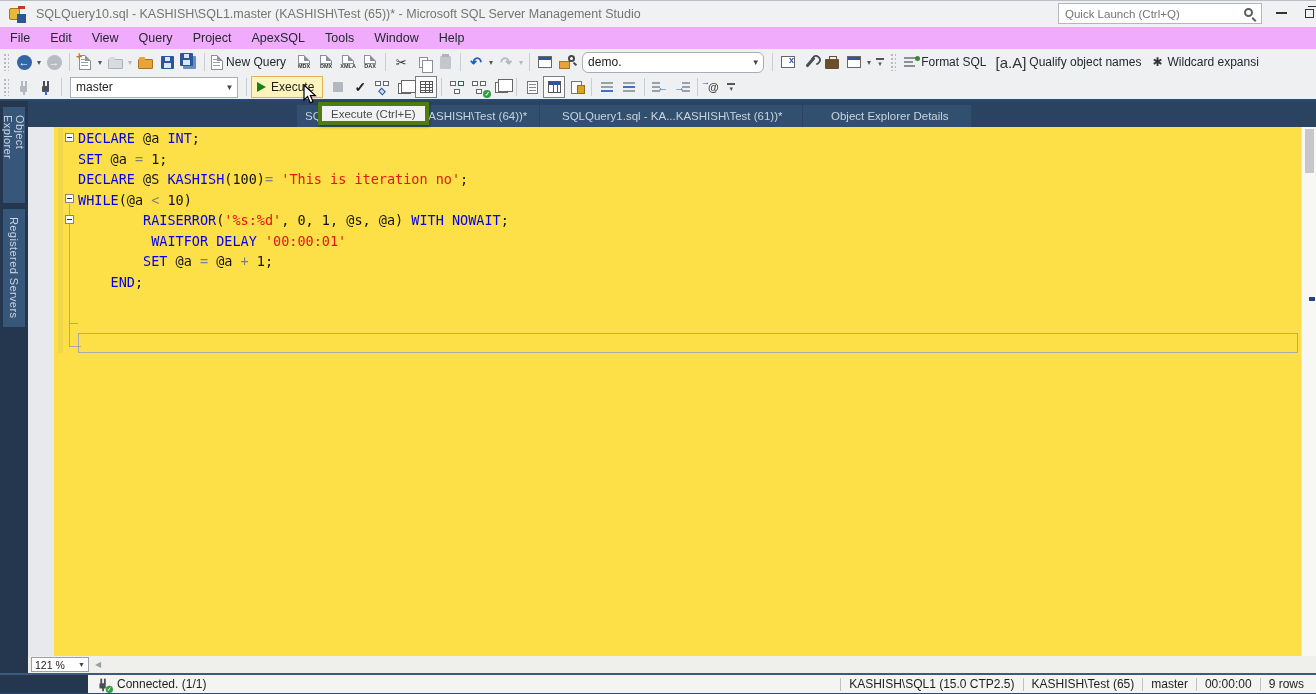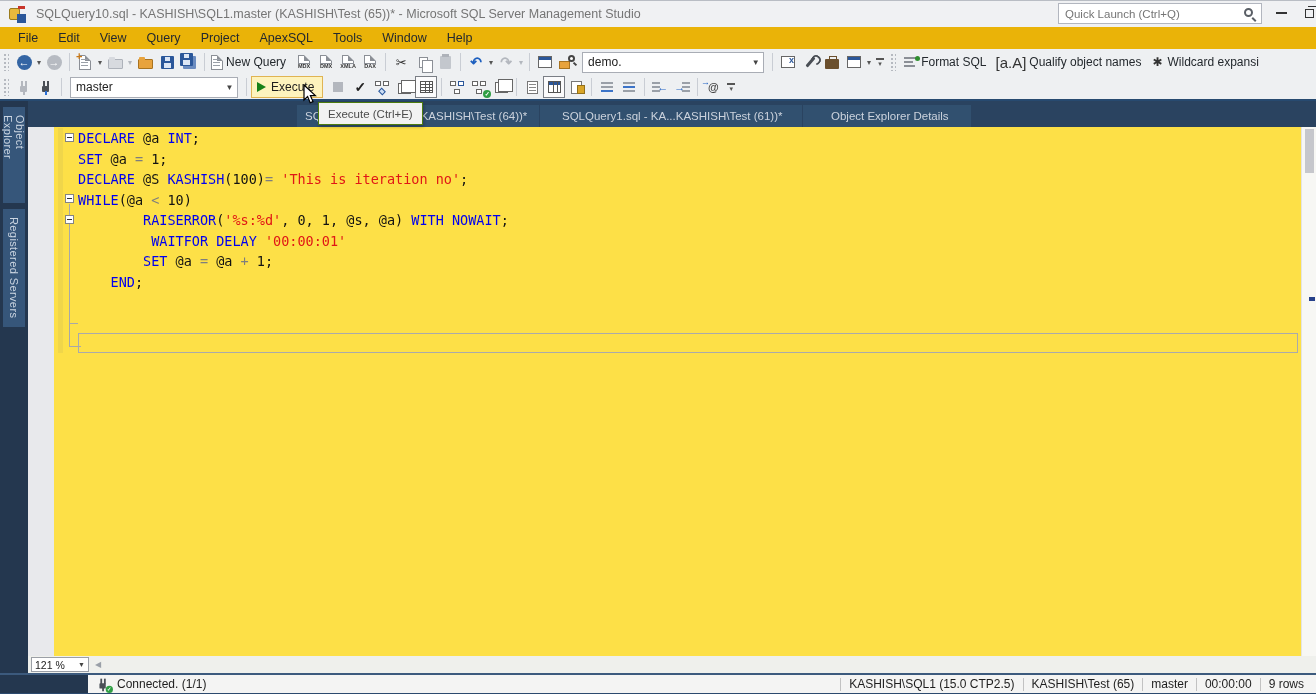--- a/index.html
+++ b/index.html
@@ -20,21 +20,21 @@
   .ql-input { flex:1; border:none; outline:none; font-family:"Liberation Sans",sans-serif; font-size:11.5px; color:#444; padding:0 4px 0 6px; background:transparent; }
   .winbtn { position:absolute; top:0; height:24px; display:flex; align-items:center; justify-content:center; color:#333; }
   .minimize { right:18px; width:34px; }
   .minimize .bar { width:11px; height:2px; background:#333; }
   .restore { right:-8px; width:30px; }
   .restore .sq { width:9px; height:9px; border:1px solid #333; position:relative; background:#f0f1f3; }
   .restore .sq::before { content:""; position:absolute; left:2px; top:-4px; width:9px; height:9px; border:1px solid #333; border-bottom:none; border-left:none; }
   .mag { width:9px; height:9px; border:2px solid #5a5f66; border-radius:50%; position:relative; margin:0 8px 2px 4px; }
   .mag::after { content:""; position:absolute; width:2px; height:5px; background:#5a5f66; left:7px; top:7px; transform:rotate(-45deg); }
   
-  .menubar { position:absolute; top:26px; left:0; right:0; height:22px; display:flex; align-items:center; padding-left:8px; background:#eab308; }
+  .menubar { position:absolute; top:26px; left:0; right:0; height:22px; display:flex; align-items:center; padding-left:0; background:#f0abfc; }
   .menu-item { font-size:12.5px; color:#24292e; padding:3px 10px; cursor:default; }
   
   .tb { position:absolute; left:0; right:0; display:flex; align-items:center; background:#eef0f2; }
   .tb1 { top:48px; height:26px; }
   .tb2 { top:74px; height:26px; border-bottom:2px solid #274a70; }
   .grip { width:6px; height:18px; margin:0 4px 0 3px; background-image:radial-gradient(#b5b9c0 1px, transparent 1.1px); background-size:4px 4px; }
   .sep { width:1px; height:18px; background:#c9cdd4; margin:0 4px; }
   .tbtn { height:22px; min-width:22px; display:flex; align-items:center; justify-content:center; padding:0 2px; }
   .tlabel { font-size:12px; color:#24292e; padding:0 5px 0 3px; white-space:nowrap; }
   .caret { font-size:8px; color:#555; padding:0 2px; }
@@ -131,21 +131,21 @@
   
   .tabstrip { position:absolute; top:100px; left:0; right:0; height:26px; background:#2a4360; }
   .tab { position:absolute; bottom:0; height:22px; display:flex; align-items:center; font-size:11.5px; white-space:nowrap; overflow:hidden; }
   .tab.active { background:#efe4a9; color:#1e1e1e; }
   .tab.inactive { background:#31506f; color:#ccd3dd; }
   .tab .pin { width:3px; height:9px; background:#3f3f3f; position:relative; margin:0 9px 0 8px; }
   .tab .pin::before { content:""; position:absolute; left:-2px; top:0; width:7px; height:4px; background:#3f3f3f; }
   .tab .close { font-size:12px; color:#3f3f3f; margin-right:7px; }
   .tab2-gap { display:inline-block; width:99px; }
   
-  .tooltip { position:absolute; left:318px; top:101px; height:23px; background:#f2f2f2; border:1px solid #4d7c0f; box-shadow:1px 2px 3px rgba(0,0,0,.25); display:flex; align-items:center; padding:0 9px; font-size:11.5px; color:#4c4c4c; z-index:40; white-space:nowrap; }
+  .tooltip { position:absolute; left:318px; top:101px; height:23px; background:#f2f2f2; border:4px solid #4d7c0f; box-shadow:1px 2px 3px rgba(0,0,0,.25); display:flex; align-items:center; padding:0 9px; font-size:11.5px; color:#4c4c4c; z-index:40; white-space:nowrap; }
   
   .cursor { position:absolute; left:303px; top:83px; z-index:50; }
   
   .sidebar { position:absolute; left:0; top:100px; width:28px; bottom:22px; background:#24374f; }
   .vtab { position:absolute; left:3px; width:22px; background:#36567a; color:#cbd5e1; writing-mode:vertical-rl; font-size:11px; display:flex; align-items:center; padding:8px 0; letter-spacing:.4px; }
   .vtab1 { top:6px; height:96px; }
   .vtab2 { top:108px; height:118px; }
   
   .editor { position:absolute; left:28px; top:126px; right:0; height:529px; background:#fde047; overflow:hidden; }
   .ind-margin { position:absolute; left:0; top:0; bottom:0; width:26px; background:#e8e9ec; }
@@ -298,21 +298,21 @@
     <div class="sep"></div>
     <div class="tbtn">
         <div class="winpane"></div>
       </div>
     <div class="tbtn">
         <div class="srchset">
           <div class="fol"></div>
           <div class="mg"></div>
         </div>
       </div>
-    <div class="combo" style="width:182px; margin:0 4px;">
+    <div class="combo" style="width:182px; margin:0 4px;border-radius:6px;">
       <span class="cval">demo.</span>
       <span class="cbtn">▼</span>
     </div>
     <div class="sep"></div>
     <div class="tbtn">
         <div class="winx"></div>
       </div>
     <div class="tbtn">
         <div class="wrench"></div>
       </div>

